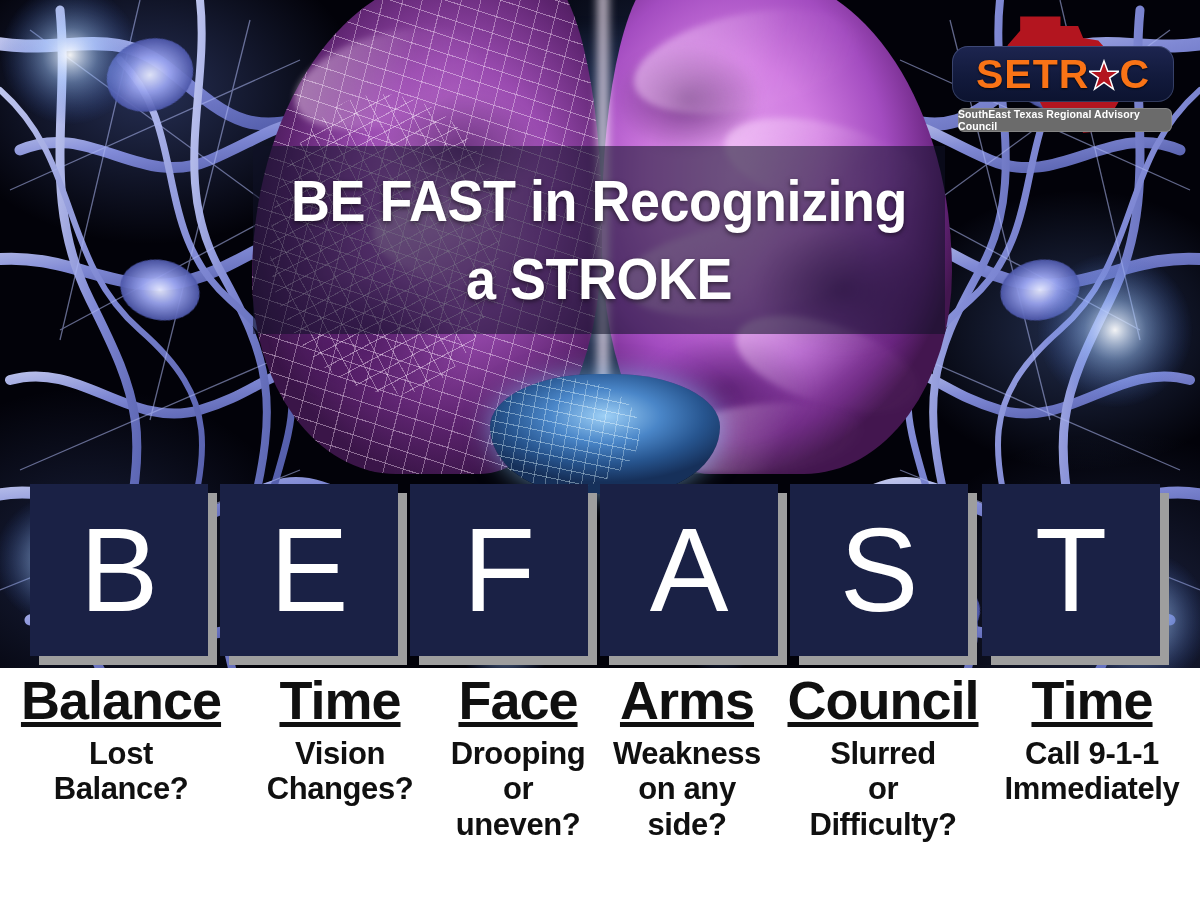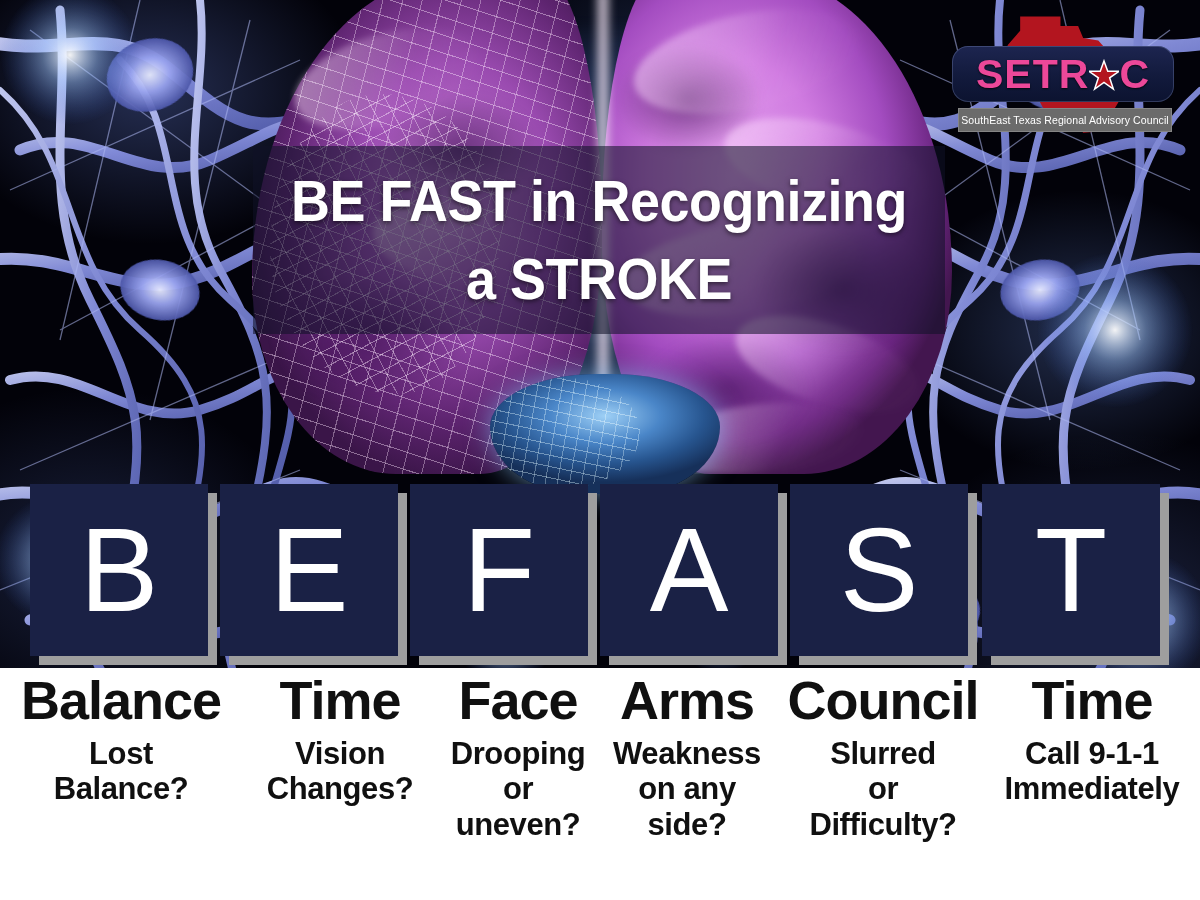--- a/index.html
+++ b/index.html
@@ -120,34 +120,34 @@
   }
   .logo-pill {
     position:absolute; left:4px; top:32px; width:222px; height:56px;
     background:linear-gradient(180deg, #1d2550 0%, #121a3c 55%, #0c1330 100%);
     border-radius:16px;
     box-shadow:0 0 0 1px rgba(180,200,255,.22) inset;
   }
   .logo-word {
     position:absolute; left:4px; top:32px; width:222px; height:56px;
     display:flex; align-items:center; justify-content:center;
-    color:#ec4899; font-family:"Liberation Sans", sans-serif;
+    color:#f97316; font-family:"Liberation Sans", sans-serif;
     font-weight:bold; font-size:41px; letter-spacing:1px;
     text-shadow:0 1px 2px rgba(0,0,0,.75);
   }
   .logo-word .star-a {
     display:inline-block; position:relative; width:30px; height:34px;
     vertical-align:middle;
   }
   .logo-word .star-a svg { position:absolute; left:0; top:2px; }
   .logo-sub {
     position:absolute; left:10px; top:94px; width:214px; height:24px;
-    background:#6b6b6b; border-radius:0;
+    background:#6b6b6b; border-radius:6px;
     display:flex; align-items:center; justify-content:center;
-    color:#ffffff; font-size:10.5px; font-weight:normal; letter-spacing:.1px;
+    color:#ffffff; font-size:10.5px; font-weight:bold; letter-spacing:.1px;
     font-family:"Liberation Sans", sans-serif;
     box-shadow:0 0 0 1px rgba(255,255,255,.18) inset;
   }
 
   
   .title-banner {
     position:absolute; left:253px; top:146px; width:692px; height:188px;
     background:rgba(16,18,40,.56);
   }
   .title-banner .tline {
@@ -174,20 +174,21 @@
     font-weight:normal; font-size:118px; line-height:1;
   }
 
   
   .cols { position:absolute; left:0; top:672px; width:1200px; height:228px; background:#fff; }
   .col { position:absolute; top:0; text-align:center; }
   .col .head {
     color:#101010; font-family:"Liberation Sans Narrow","Liberation Sans", sans-serif;
     font-weight:bold; font-size:54px; line-height:1.04; letter-spacing:-1px;
     white-space:nowrap;
+    text-decoration:underline;
   }
   .col .sub {
     margin-top:8px;
     color:#101010; font-family:"Liberation Sans Narrow","Liberation Sans", sans-serif;
     font-weight:bold; font-size:31px; line-height:1.14; letter-spacing:-.4px;
   }
 </style>
 </head>
 <body>
 

